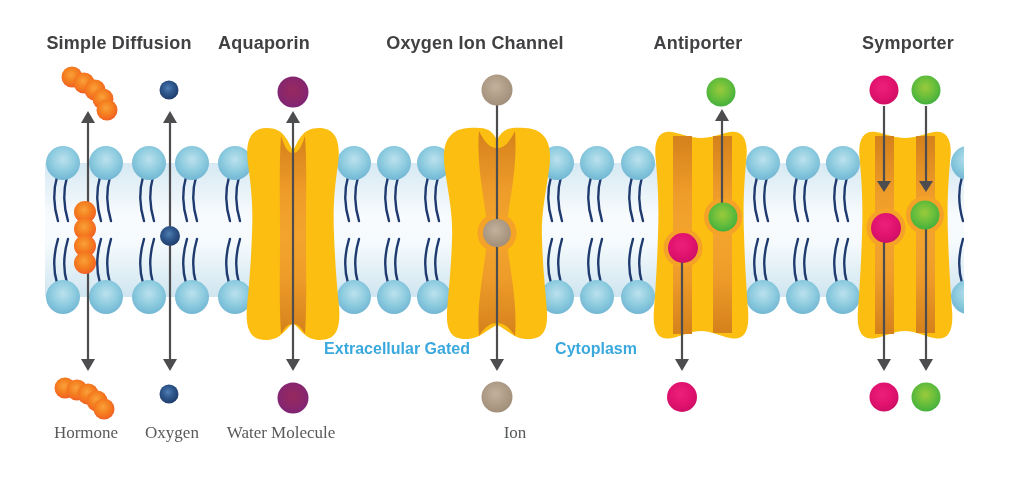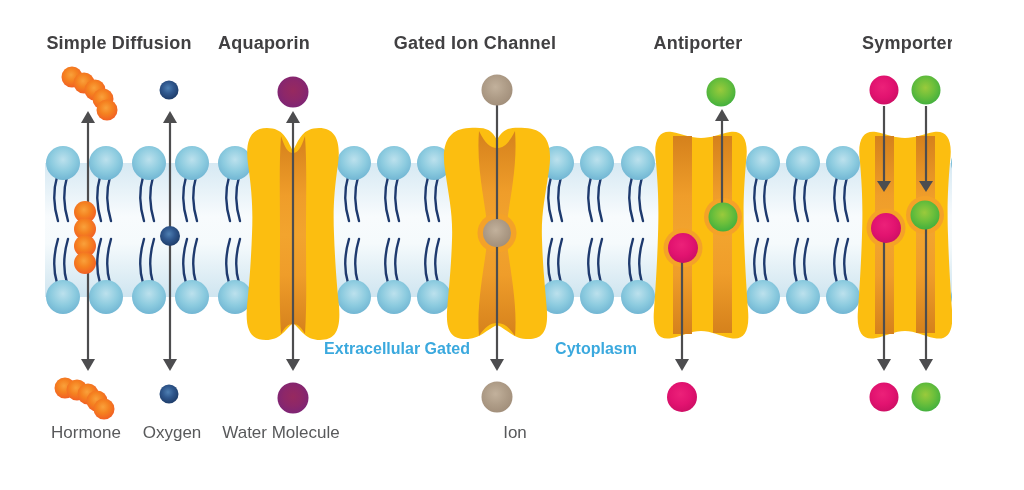--- a/index.html
+++ b/index.html
@@ -3,25 +3,26 @@
 <meta charset="utf-8">
 <style>
   :root{
     --title-text:#414042; --label-text:#58595B; --region-text:#3BA9DE;
     --lipid-tail:#1E3A6E; --arrow:#4D4D4F; --channel-yellow:#FCBE10;
   }
   html,body{margin:0;padding:0;background:#fff;}
   .stage{
     position:relative;width:952px;height:490px;background:#ffffff;overflow:hidden;
     font-family:"Liberation Sans",sans-serif;
+    padding-left:12px;
   }
   .stage svg{position:absolute;left:0;top:0;}
   .txt{position:absolute;transform:translateX(-50%);white-space:nowrap;line-height:1;}
   .title{top:34px;font-size:18px;font-weight:700;color:var(--title-text);letter-spacing:.2px;}
-  .mol-label{top:424px;font-size:17px;font-weight:400;color:var(--label-text);}
+  .mol-label{top:424px;font-size:17px;font-weight:400;color:var(--label-text);font-family:Liberation Serif, serif;}
   .region-label{top:341px;font-size:16px;font-weight:700;color:var(--region-text);}
   .tail{fill:none;stroke:var(--lipid-tail);stroke-width:2.4;stroke-linecap:round;}
   .head{fill:url(#gHead);}
   .chbody{fill:var(--channel-yellow);}
   .stripe{fill:url(#gStripe);}
   .ring{fill:#F4A228;}
   .arrow{stroke:var(--arrow);stroke-width:2.2;}
   .ahead{fill:var(--arrow);stroke:none;}
 </style>
 </head>
@@ -348,21 +349,21 @@
       <circle cx="926" cy="90" r="14.5" fill="url(#gGreen)"></circle>
       <circle cx="886" cy="228" r="15" fill="url(#gPink)"></circle>
       <circle cx="925" cy="215" r="14.5" fill="url(#gGreen)"></circle>
       <circle cx="884" cy="397" r="14.5" fill="url(#gPink)"></circle>
       <circle cx="926" cy="397" r="14.5" fill="url(#gGreen)"></circle>
     </g>
   </svg>
 
   <div class="txt title" style="left:119px">Simple Diffusion</div>
   <div class="txt title" style="left:264px">Aquaporin</div>
-  <div class="txt title" style="left:475px">Gated Ion Channel</div>
+  <div class="txt title" style="left:475px">Oxygen Ion Channel</div>
   <div class="txt title" style="left:698px">Antiporter</div>
   <div class="txt title" style="left:908px">Symporter</div>
 
   <div class="txt mol-label" style="left:86px">Hormone</div>
   <div class="txt mol-label" style="left:172px">Oxygen</div>
   <div class="txt mol-label" style="left:281px">Water Molecule</div>
   <div class="txt mol-label" style="left:515px">Ion</div>
 
   <div class="txt region-label" style="left:397px">Extracellular Gated</div>
   <div class="txt region-label" style="left:596px">Cytoplasm</div>

